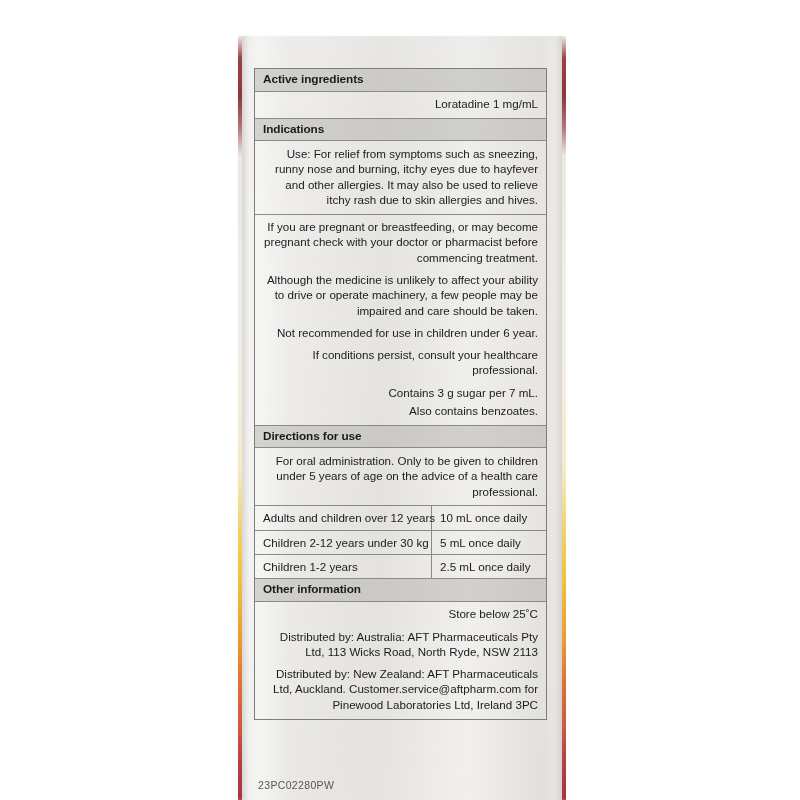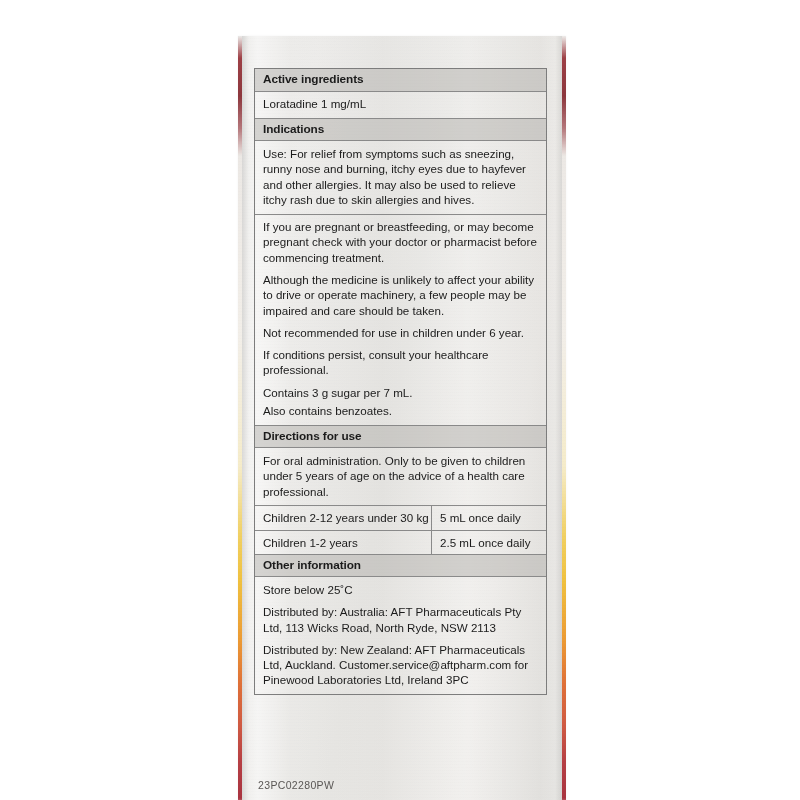--- a/index.html
+++ b/index.html
@@ -117,20 +117,21 @@
 
   .sec-body {
     padding: 3px 8px 5px 8px;
     border-bottom: 1px solid #8a8a8a;
   }
   .sec-body.noborder { border-bottom: none; }
 
   .para {
     margin: 0 0 0 0;
     padding: 1.5px 0 1.5px 0;
+    text-align: right;
   }
   .para + .para { margin-top: 4px; }
   .para.tight + .para.tight { margin-top: 0px; }
 
   
   .dose-table {
     border-collapse: collapse;
     width: 100%;
     table-layout: fixed;
   }
@@ -205,20 +206,24 @@
         <p class="para tight">Also contains benzoates.</p>
       </div>
 
       <div class="sec-head">Directions for use</div>
       <div class="sec-body">
         <p class="para">For oral administration. Only to be given to children under 5 years of age on the advice of a health care professional.</p>
       </div>
 
       <table class="dose-table">
         <tbody>
+          <tr>
+            <td class="age">Adults and children over 12 years</td>
+            <td class="dose">10 mL once daily</td>
+          </tr>
           <tr>
             <td class="age">Children 2-12 years under 30 kg</td>
             <td class="dose">5 mL once daily</td>
           </tr>
           <tr>
             <td class="age">Children 1-2 years</td>
             <td class="dose">2.5 mL once daily</td>
           </tr>
         </tbody>
       </table>

